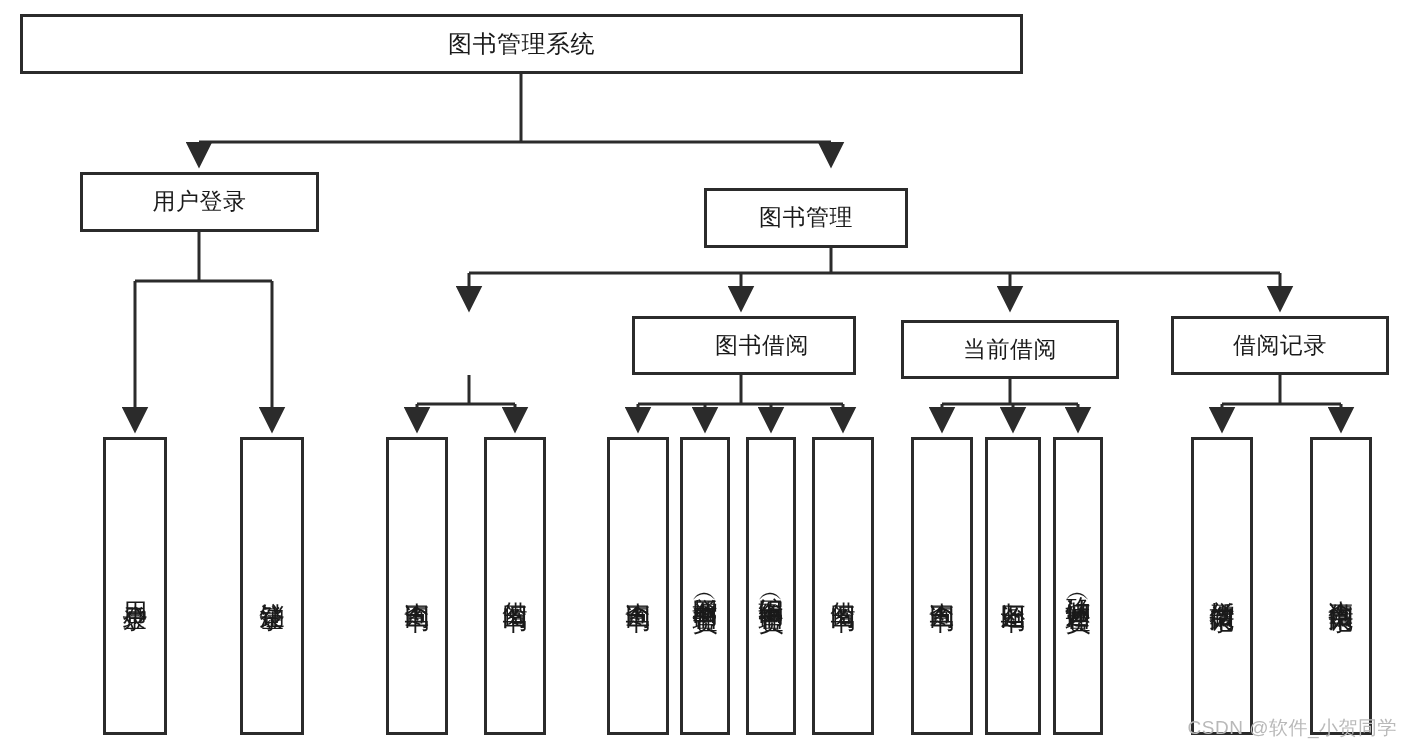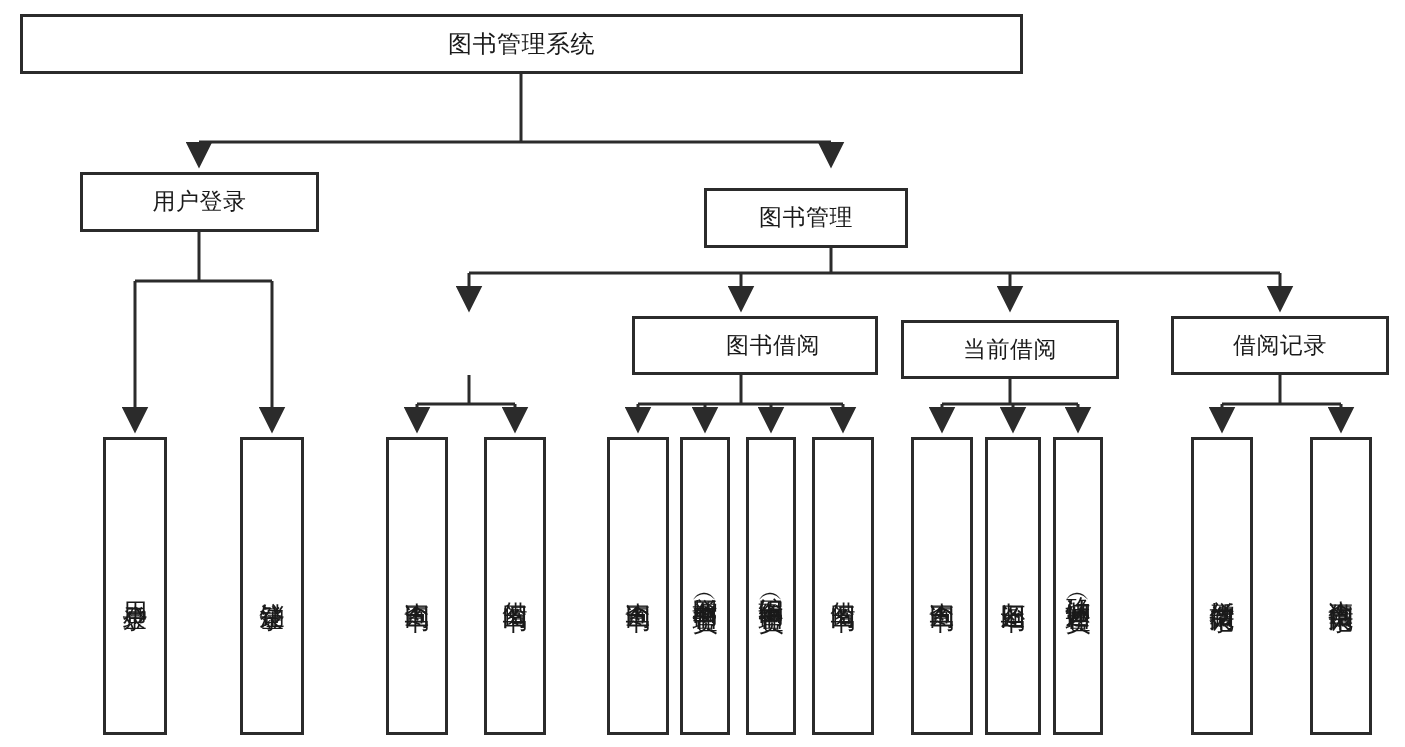--- a/index.html
+++ b/index.html
@@ -131,21 +131,21 @@
     <span class="lbl">图书管理系统</span>
   </div>
 
   <div class="node horiz" style="left:80px; top:172px; width:239px; height:60px;">
     <span class="lbl">用户登录</span>
   </div>
   <div class="node horiz" style="left:704px; top:172px; width:204px; height:60px;margin-top:16px;">
     <span class="lbl">图书管理</span>
   </div>
 
-  <div class="node horiz" style="left:632px; top:316px; width:246px; height:59px;padding-left:36px;">
+  <div class="node horiz" style="left:632px; top:316px; width:224px; height:59px;padding-left:36px;">
     <span class="lbl">图书借阅</span>
   </div>
   <div class="node horiz" style="left:901px; top:320px; width:218px; height:59px;">
     <span class="lbl">当前借阅</span>
   </div>
   <div class="node horiz" style="left:1171px; top:316px; width:218px; height:59px;">
     <span class="lbl">借阅记录</span>
   </div>
 
   <div class="node vert" style="left:103px; top:437px; width:64px; height:298px;">
@@ -185,14 +185,15 @@
     <span class="lbl">确认归还（管理员）</span>
   </div>
 
   <div class="node vert" style="left:1191px; top:437px; width:62px; height:298px;">
     <span class="lbl">新增借阅记录</span>
   </div>
   <div class="node vert" style="left:1310px; top:437px; width:62px; height:298px;">
     <span class="lbl">查询借阅记录</span>
   </div>
 
+  <div class="watermark">CSDN @软件_小贺同学</div>
 
 </div>
 
 </body></html>

